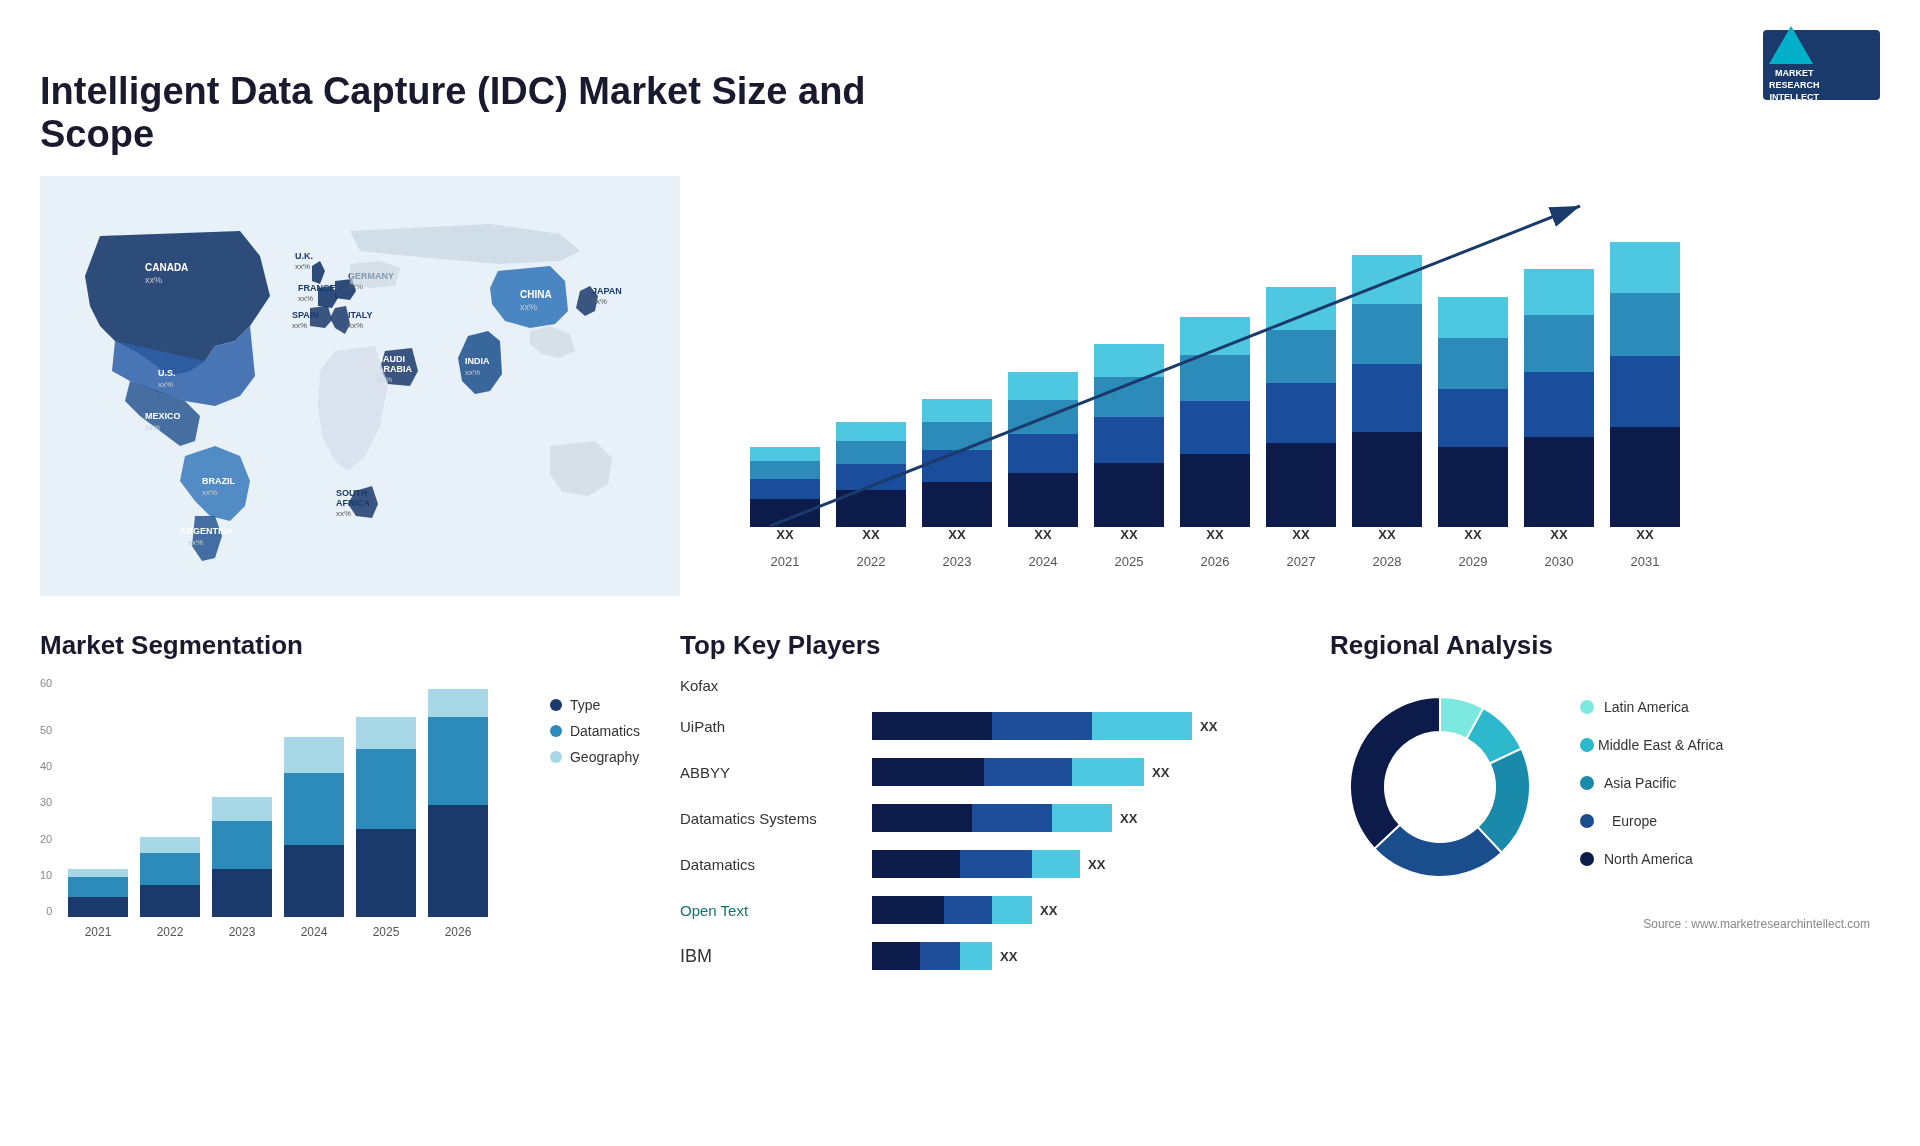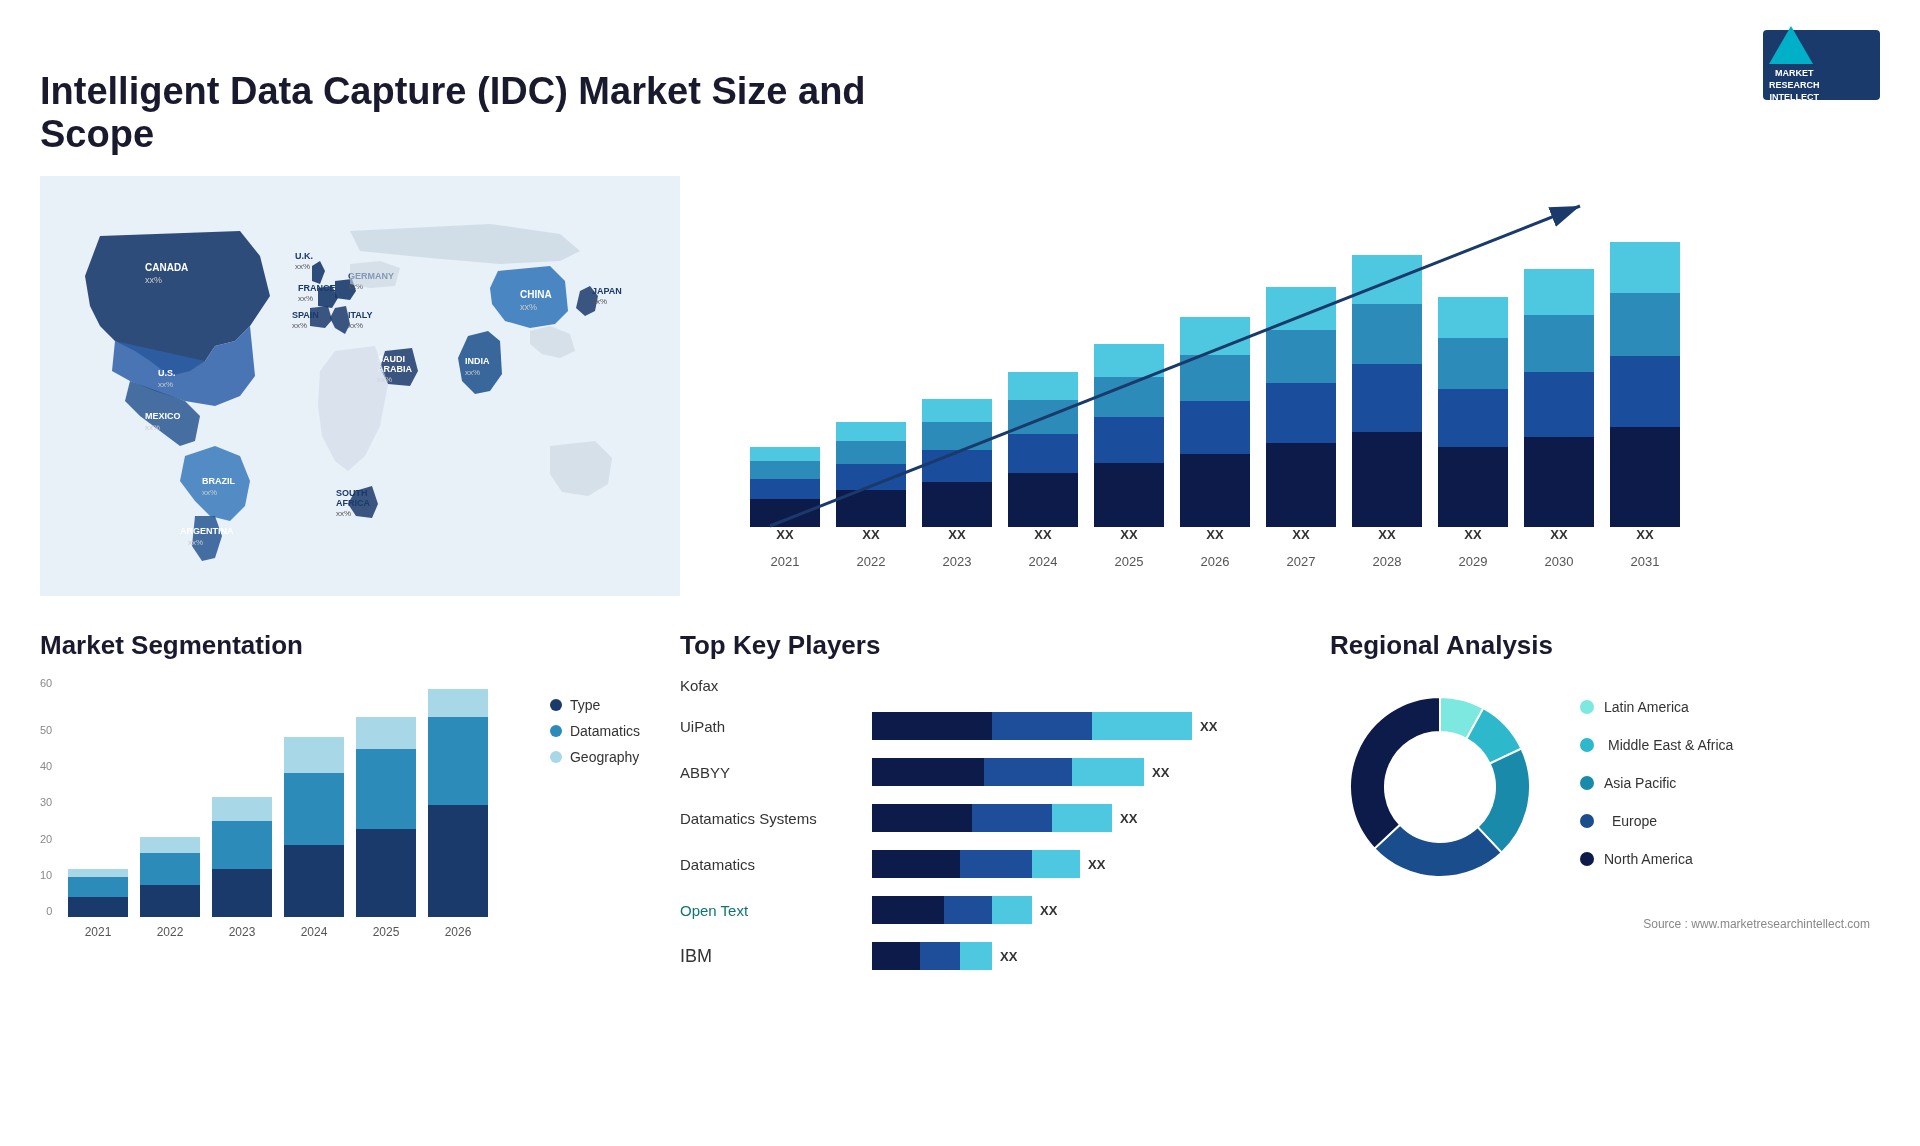--- a/index.html
+++ b/index.html
@@ -514,21 +514,21 @@
           <path d="M 153.3578306691544 31.13239879605227 A 90 90 0 0 1 191.43443472194176 71.67986375914346 L 159.76548788563107 86.582138963921 A 55 55 0 0 0 136.49645207559433 61.803132597587506 Z" fill="#2db8cc" stroke="#fff" stroke-width="2"></path>
           <path d="M 191.43443472194176 71.67986375914346 A 90 90 0 0 1 171.60923953358198 175.60717646792705 L 147.65009082607787 150.09327450817761 A 55 55 0 0 0 159.76548788563107 86.582138963921 Z" fill="#1a8aaa" stroke="#fff" stroke-width="2"></path>
           <path d="M 171.60923953358198 175.60717646792705 A 90 90 0 0 1 44.39282353207295 171.60923953358196 L 69.90672549182236 147.65009082607787 A 55 55 0 0 0 147.65009082607787 150.09327450817761 Z" fill="#1a4d8b" stroke="#fff" stroke-width="2"></path>
           <path d="M 44.39282353207295 171.60923953358196 A 90 90 0 0 1 109.99999999999999 20 L 109.99999999999999 55 A 55 55 0 0 0 69.90672549182236 147.65009082607787 Z" fill="#0d1b4b" stroke="#fff" stroke-width="2"></path>
         </svg>
       <div class="donut-legend" id="donut-legend">
           <div style="display: flex; align-items: center; gap: 10px; font-size: 14px; color: rgb(51, 51, 51); margin-bottom: 8px;">
             <div style="width: 14px; height: 14px; border-radius: 50%; background: rgb(125, 232, 224); flex-shrink: 0;"></div>
             <span>Latin America</span>
           </div>
-          <div style="display: flex; align-items: center; gap: 14px; font-size: 14px; color: rgb(51, 51, 51); margin-bottom: 8px;">
+          <div style="display: flex; align-items: center; gap: 4px; font-size: 14px; color: rgb(51, 51, 51); margin-bottom: 8px;">
             <div style="width: 14px; height: 14px; border-radius: 50%; background: rgb(45, 184, 204); flex-shrink: 0;"></div>
             <span>Middle East &amp; Africa</span>
           </div>
           <div style="display: flex; align-items: center; gap: 10px; font-size: 14px; color: rgb(51, 51, 51); margin-bottom: 8px;">
             <div style="width: 14px; height: 14px; border-radius: 50%; background: rgb(26, 138, 170); flex-shrink: 0;"></div>
             <span>Asia Pacific</span>
           </div>
           <div style="display: flex; align-items: center; gap: 18px; font-size: 14px; color: rgb(51, 51, 51); margin-bottom: 8px;">
             <div style="width: 14px; height: 14px; border-radius: 50%; background: rgb(26, 77, 139); flex-shrink: 0;"></div>
             <span>Europe</span>

